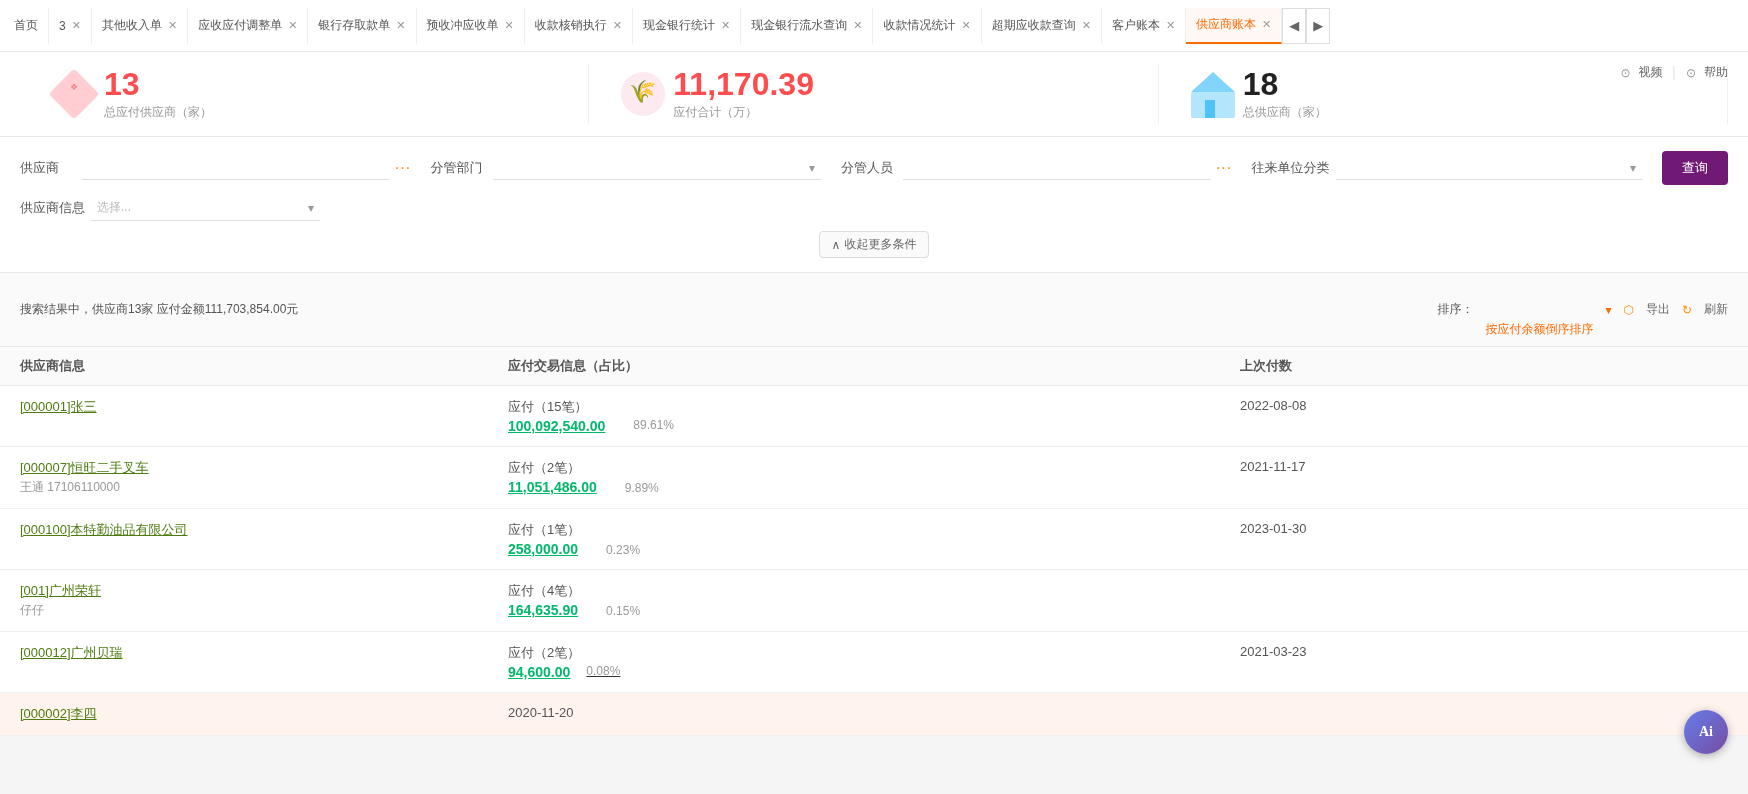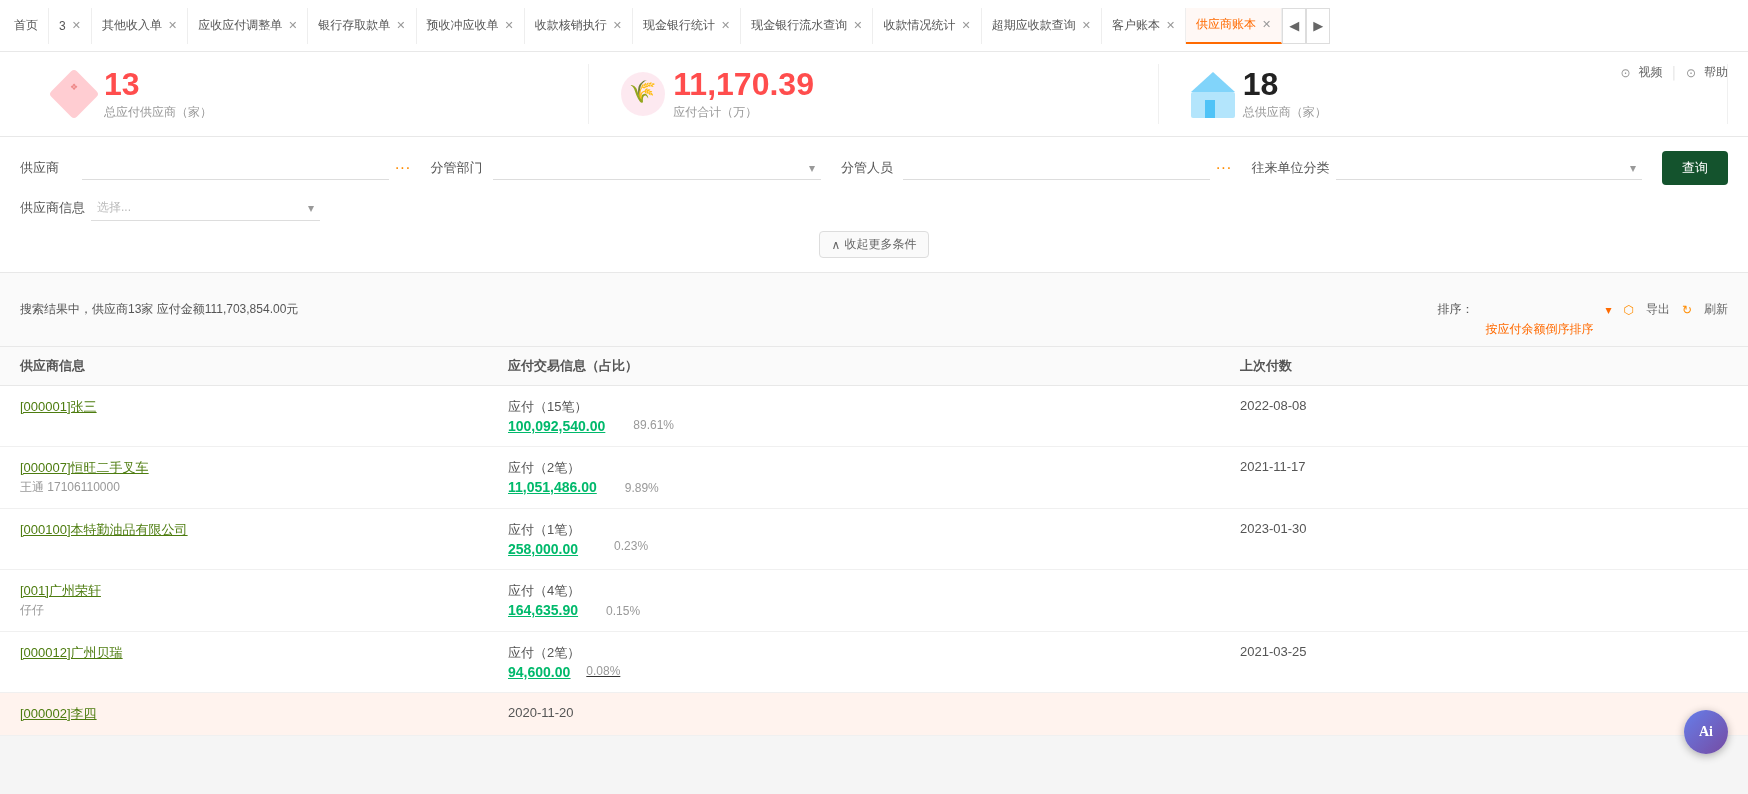--- a/index.html
+++ b/index.html
@@ -93,21 +93,21 @@
       padding: 4px 6px;
       font-size: 13px;
       outline: none;
       color: #333;
       background: transparent;
     }
     .filter-input::placeholder { color: #ccc; }
     .filter-dots { color: #ff8c00; font-size: 16px; cursor: pointer; }
     .dropdown-arrow { color: #999; font-size: 12px; }
     .search-btn {
-      background: #14532d;
+      background: #701a75;
       color: #fff;
       border: none;
       padding: 8px 20px;
       border-radius: 4px;
       font-size: 13px;
       cursor: pointer;
       white-space: nowrap;
     }
     .collapse-btn {
       display: flex;
@@ -390,21 +390,21 @@
     </div>
     <div class="last-pay-date">2021-11-17</div>
   </div>
 
   <div class="table-row">
     <div>
       <a class="supplier-link">[000100]本特勤油品有限公司</a>
     </div>
     <div>
       <div class="transaction-label">应付（1笔）</div>
-      <div style="display:flex;align-items:flex-start;gap:20px;">
+      <div style="display:flex;align-items:flex-end;gap:12px;">
         <span class="transaction-amount">258,000.00</span>
         <span class="transaction-pct">0.23%</span>
       </div>
     </div>
     <div class="last-pay-date">2023-01-30</div>
   </div>
 
   <div class="table-row">
     <div>
       <a class="supplier-link">[001]广州荣轩</a>
@@ -424,21 +424,21 @@
     <div>
       <a class="supplier-link">[000012]广州贝瑞</a>
     </div>
     <div>
       <div class="transaction-label">应付（2笔）</div>
       <div style="display:flex;align-items:center;gap:0;text-decoration:underline;">
         <span class="transaction-amount">94,600.00</span>
         <span class="transaction-pct">0.08%</span>
       </div>
     </div>
-    <div class="last-pay-date">2021-03-25</div>
+    <div class="last-pay-date">2021-03-23</div>
   </div>
 
   <div class="table-row highlighted">
     <div>
       <a class="supplier-link">[000002]李四</a>
     </div>
     <div class="last-pay-date">2020-11-20</div>
   </div>
 </div>
 

